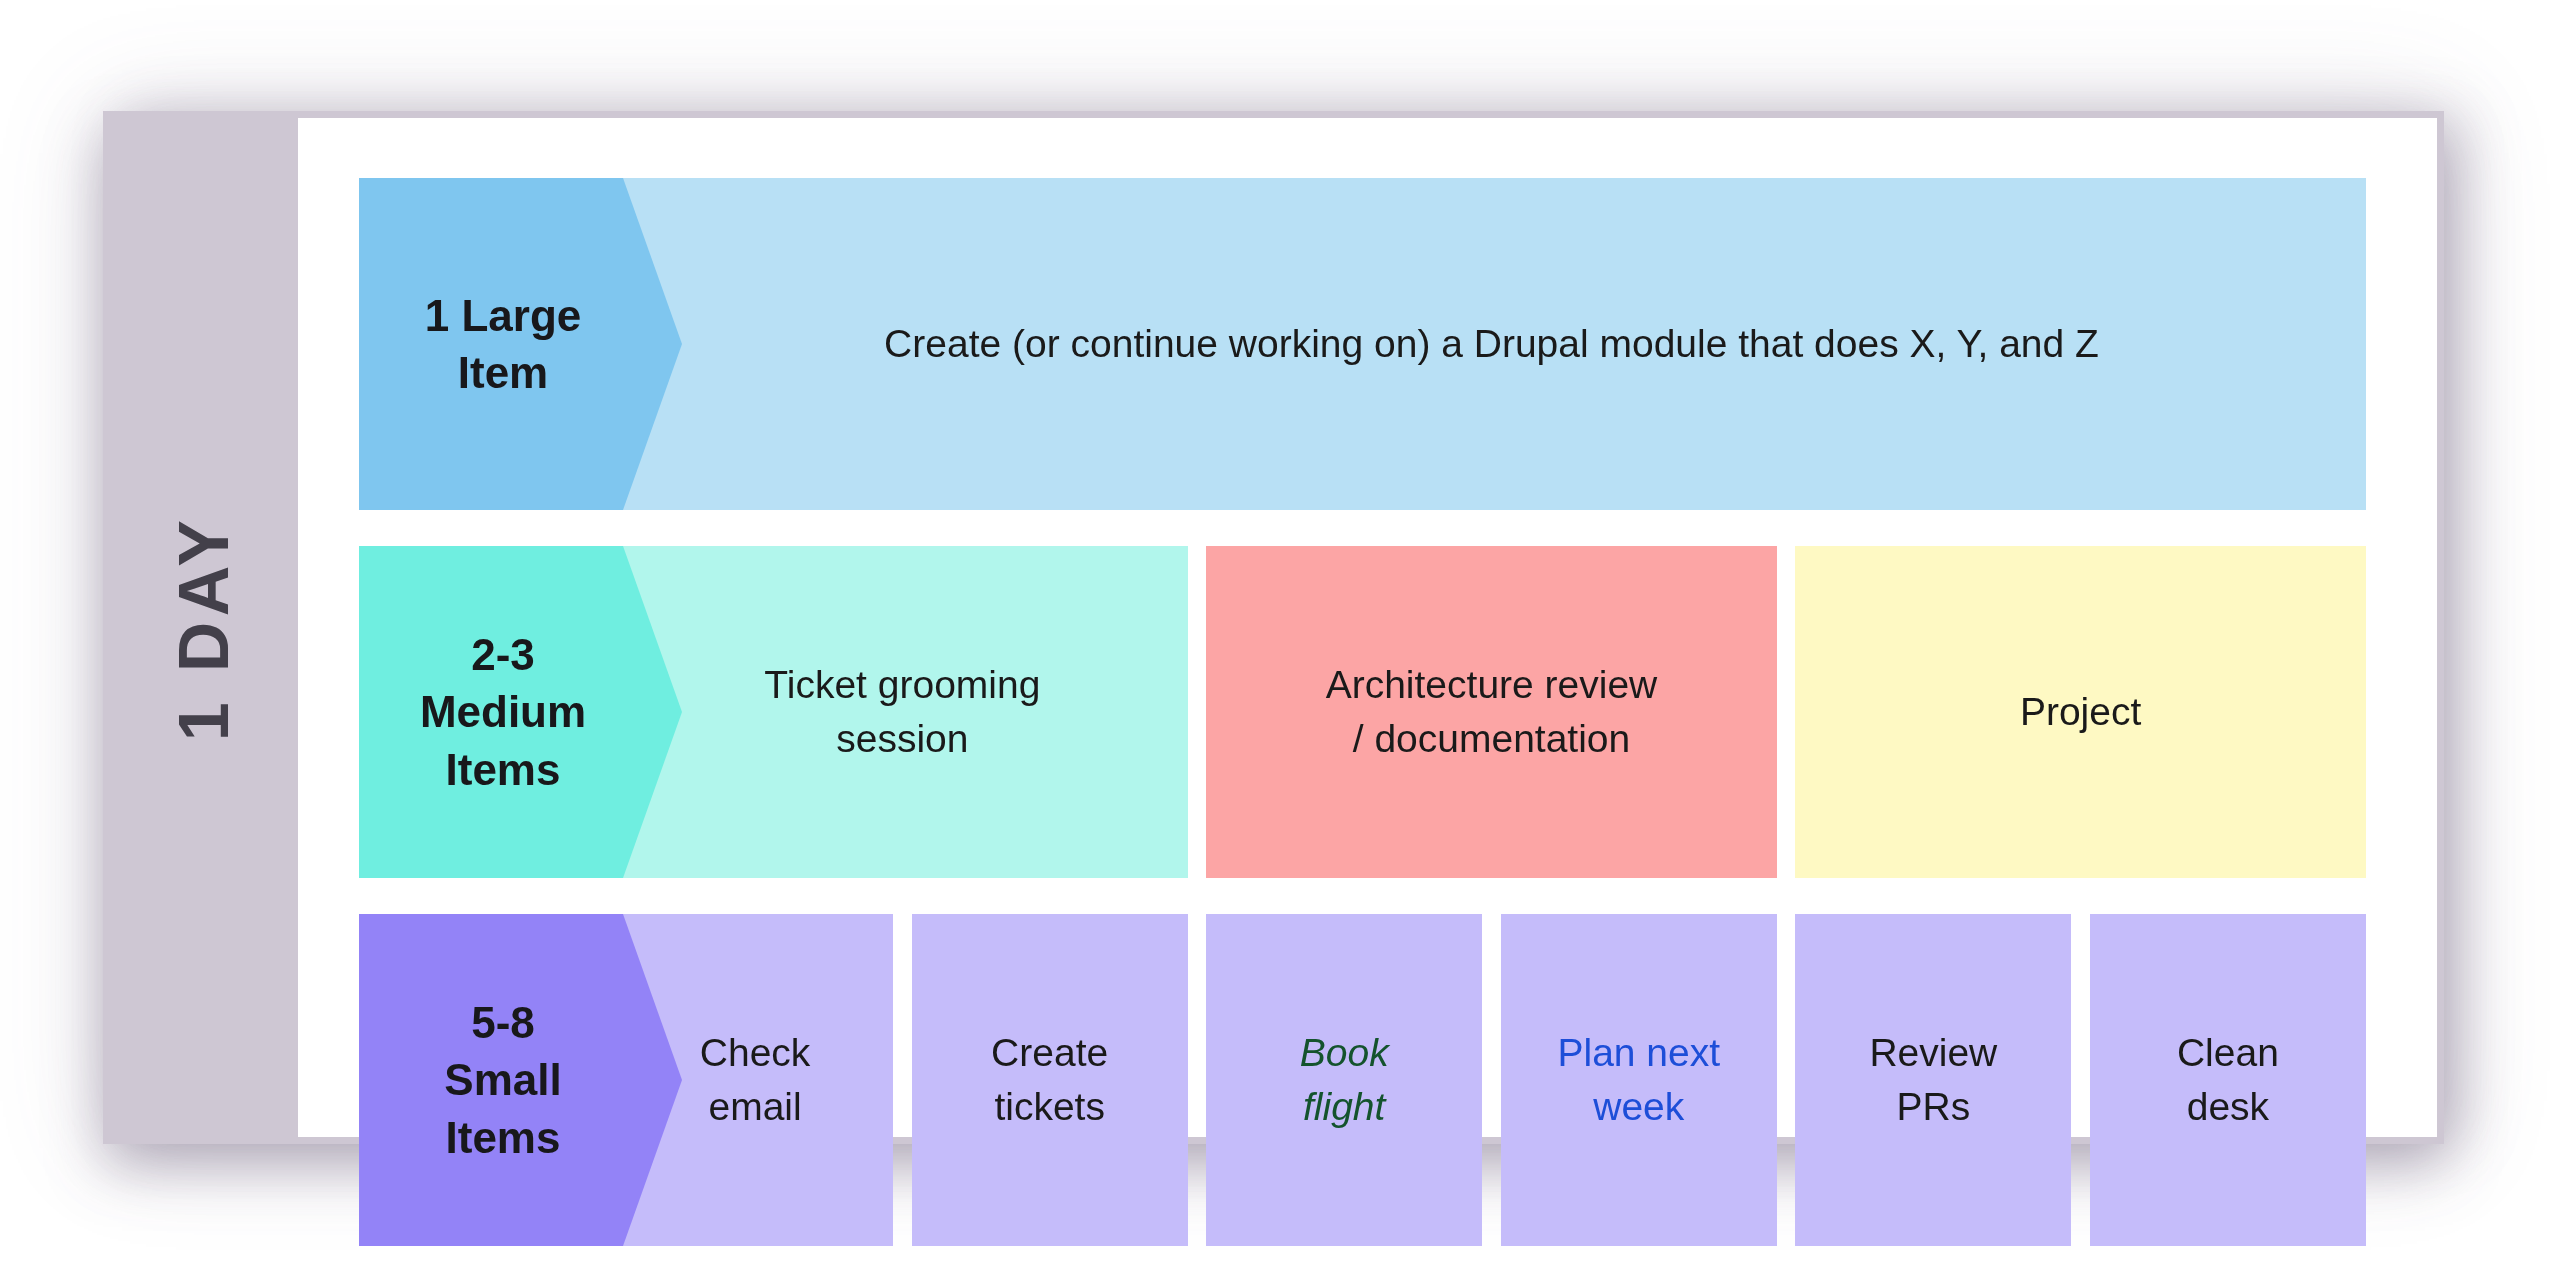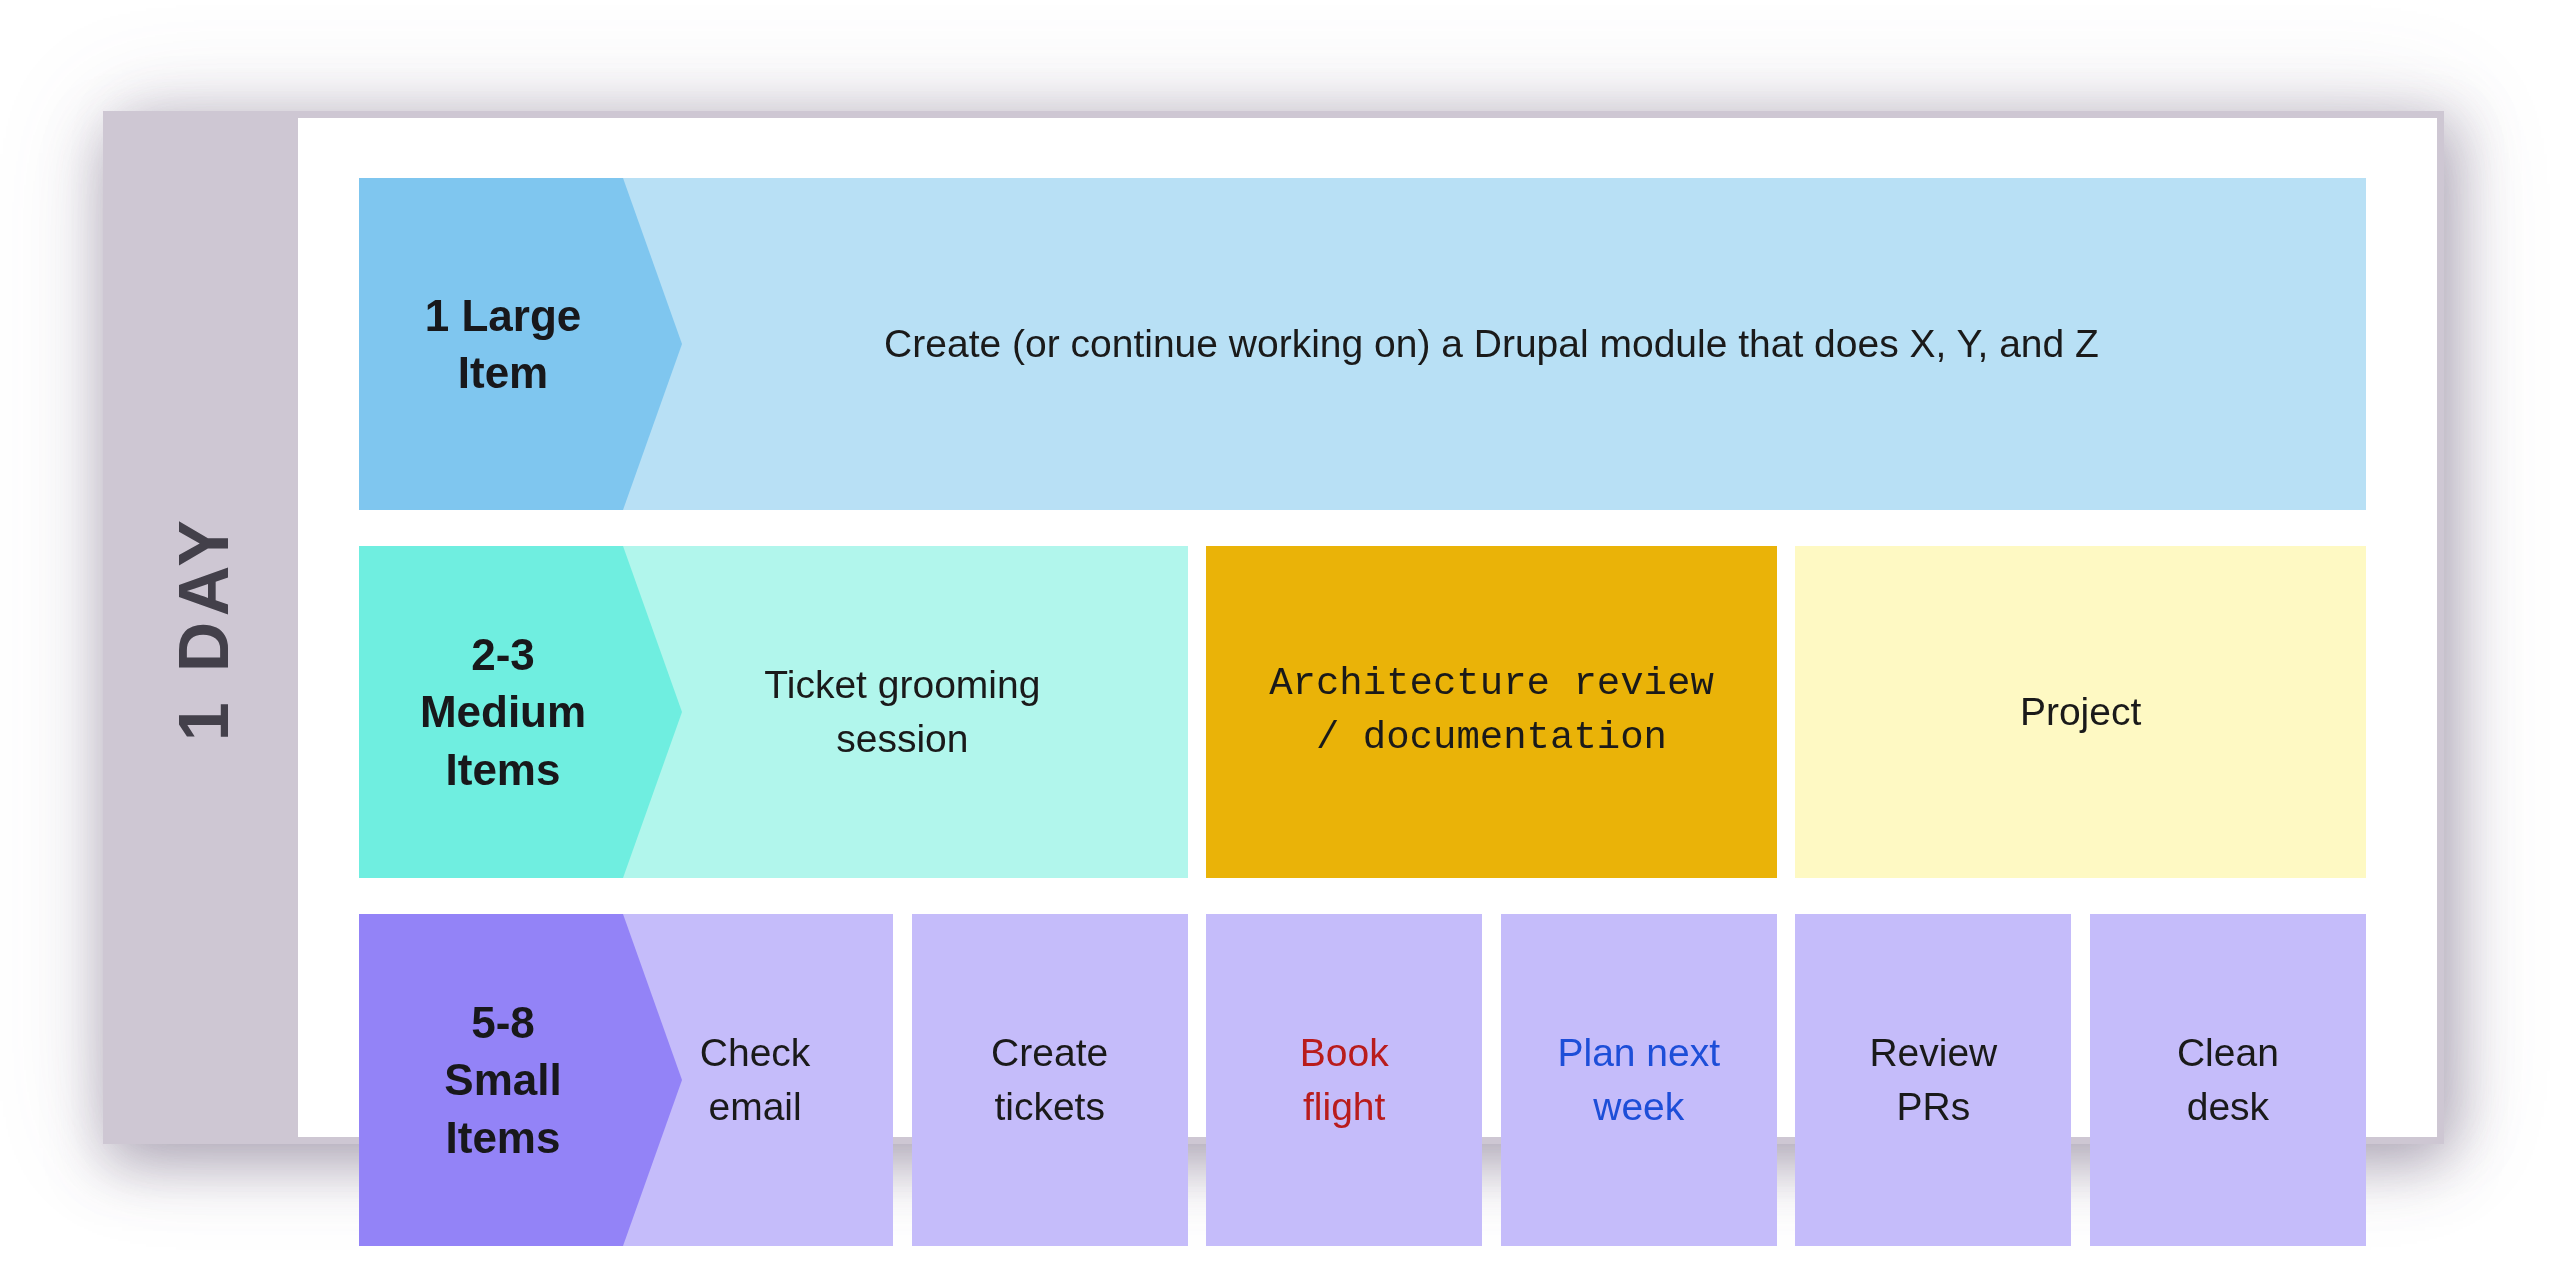--- a/index.html
+++ b/index.html
@@ -111,21 +111,21 @@
           <div class="arrow-text">1 Large
 Item</div>
         </div>
       </div>
       <div class="row">
         <div class="boxes">
           <div class="box" style="background: rgb(177, 246, 236);">
             <div class="box-text" style="color: rgb(26, 26, 26);">Ticket grooming
 session</div>
           </div>
-          <div class="box" style="background: #eab308; font-family: Liberation Mono, monospace;">
+          <div class="box" style="background: #fca5a5;">
             <div class="box-text" style="color: rgb(26, 26, 26);">Architecture review
 / documentation</div>
           </div>
           <div class="box" style="background: #fef9c3;">
             <div class="box-text" style="color: rgb(26, 26, 26);">Project</div>
           </div>
         </div>
         <div class="arrow" style="background: rgb(111, 238, 224);">
           <div class="arrow-text">2-3
 Medium
@@ -136,21 +136,21 @@
         <div class="boxes">
           <div class="box" style="background: rgb(197, 188, 250);">
             <div class="box-text" style="color: rgb(26, 26, 26);">Check
 email</div>
           </div>
           <div class="box" style="background: rgb(197, 188, 250);">
             <div class="box-text" style="color: rgb(26, 26, 26);">Create
 tickets</div>
           </div>
           <div class="box" style="background: rgb(197, 188, 250);">
-            <div class="box-text" style="color: #b91c1c;">Book
+            <div class="box-text" style="color: #14532d; font-style: italic;">Book
 flight</div>
           </div>
           <div class="box" style="background: rgb(197, 188, 250);">
             <div class="box-text" style="color: #1d4ed8;">Plan next
 week</div>
           </div>
           <div class="box" style="background: rgb(197, 188, 250);">
             <div class="box-text" style="color: rgb(26, 26, 26);">Review
 PRs</div>
           </div>

